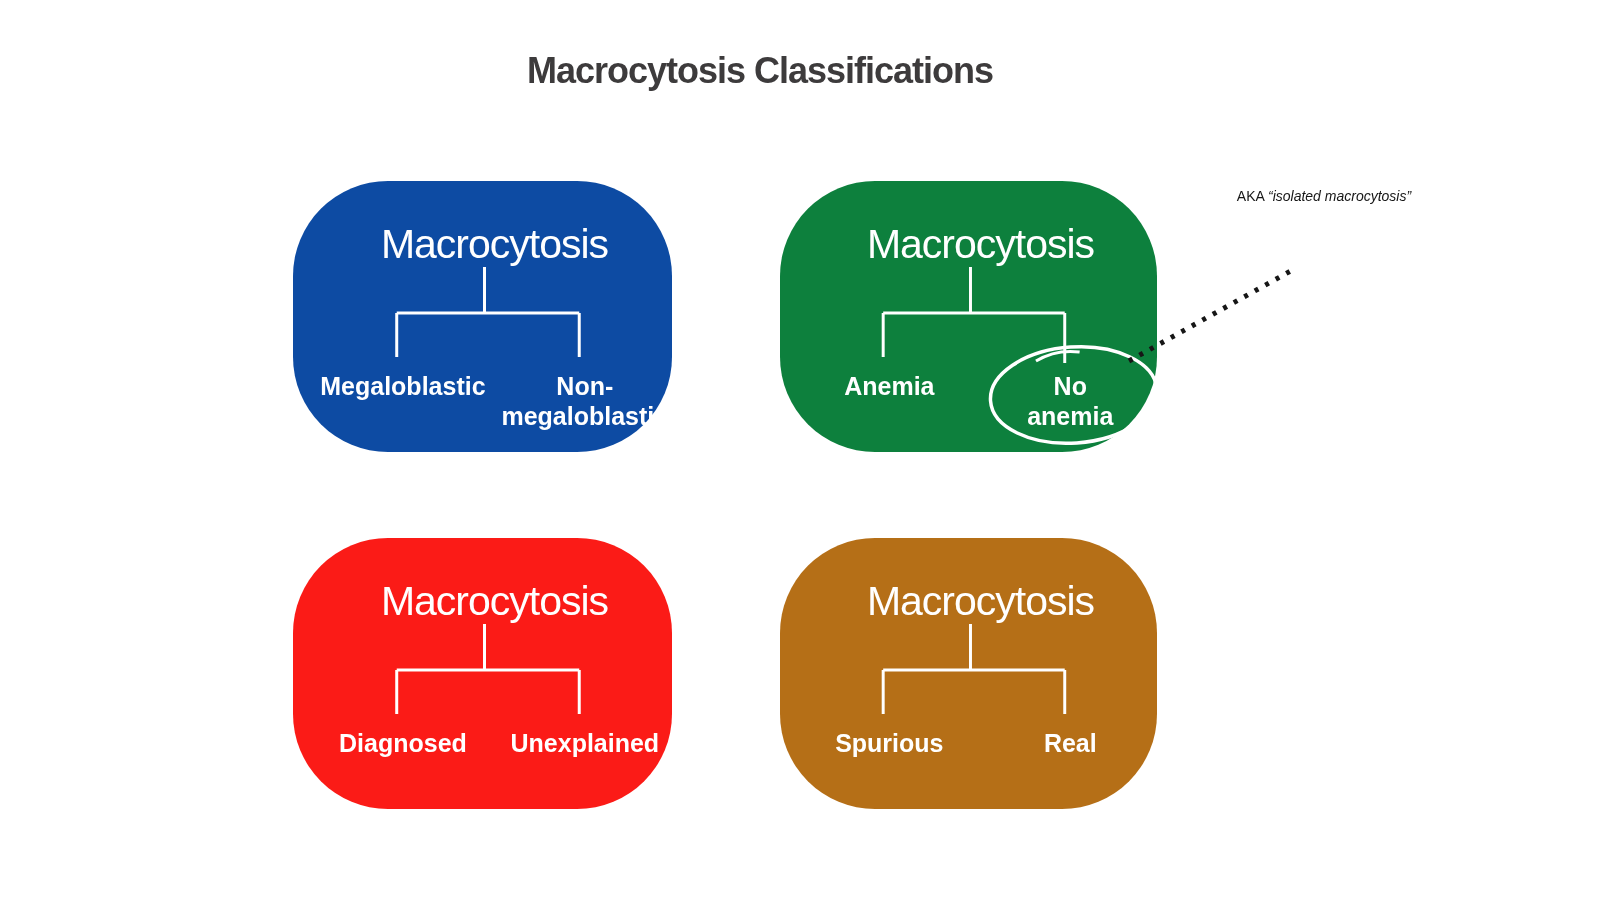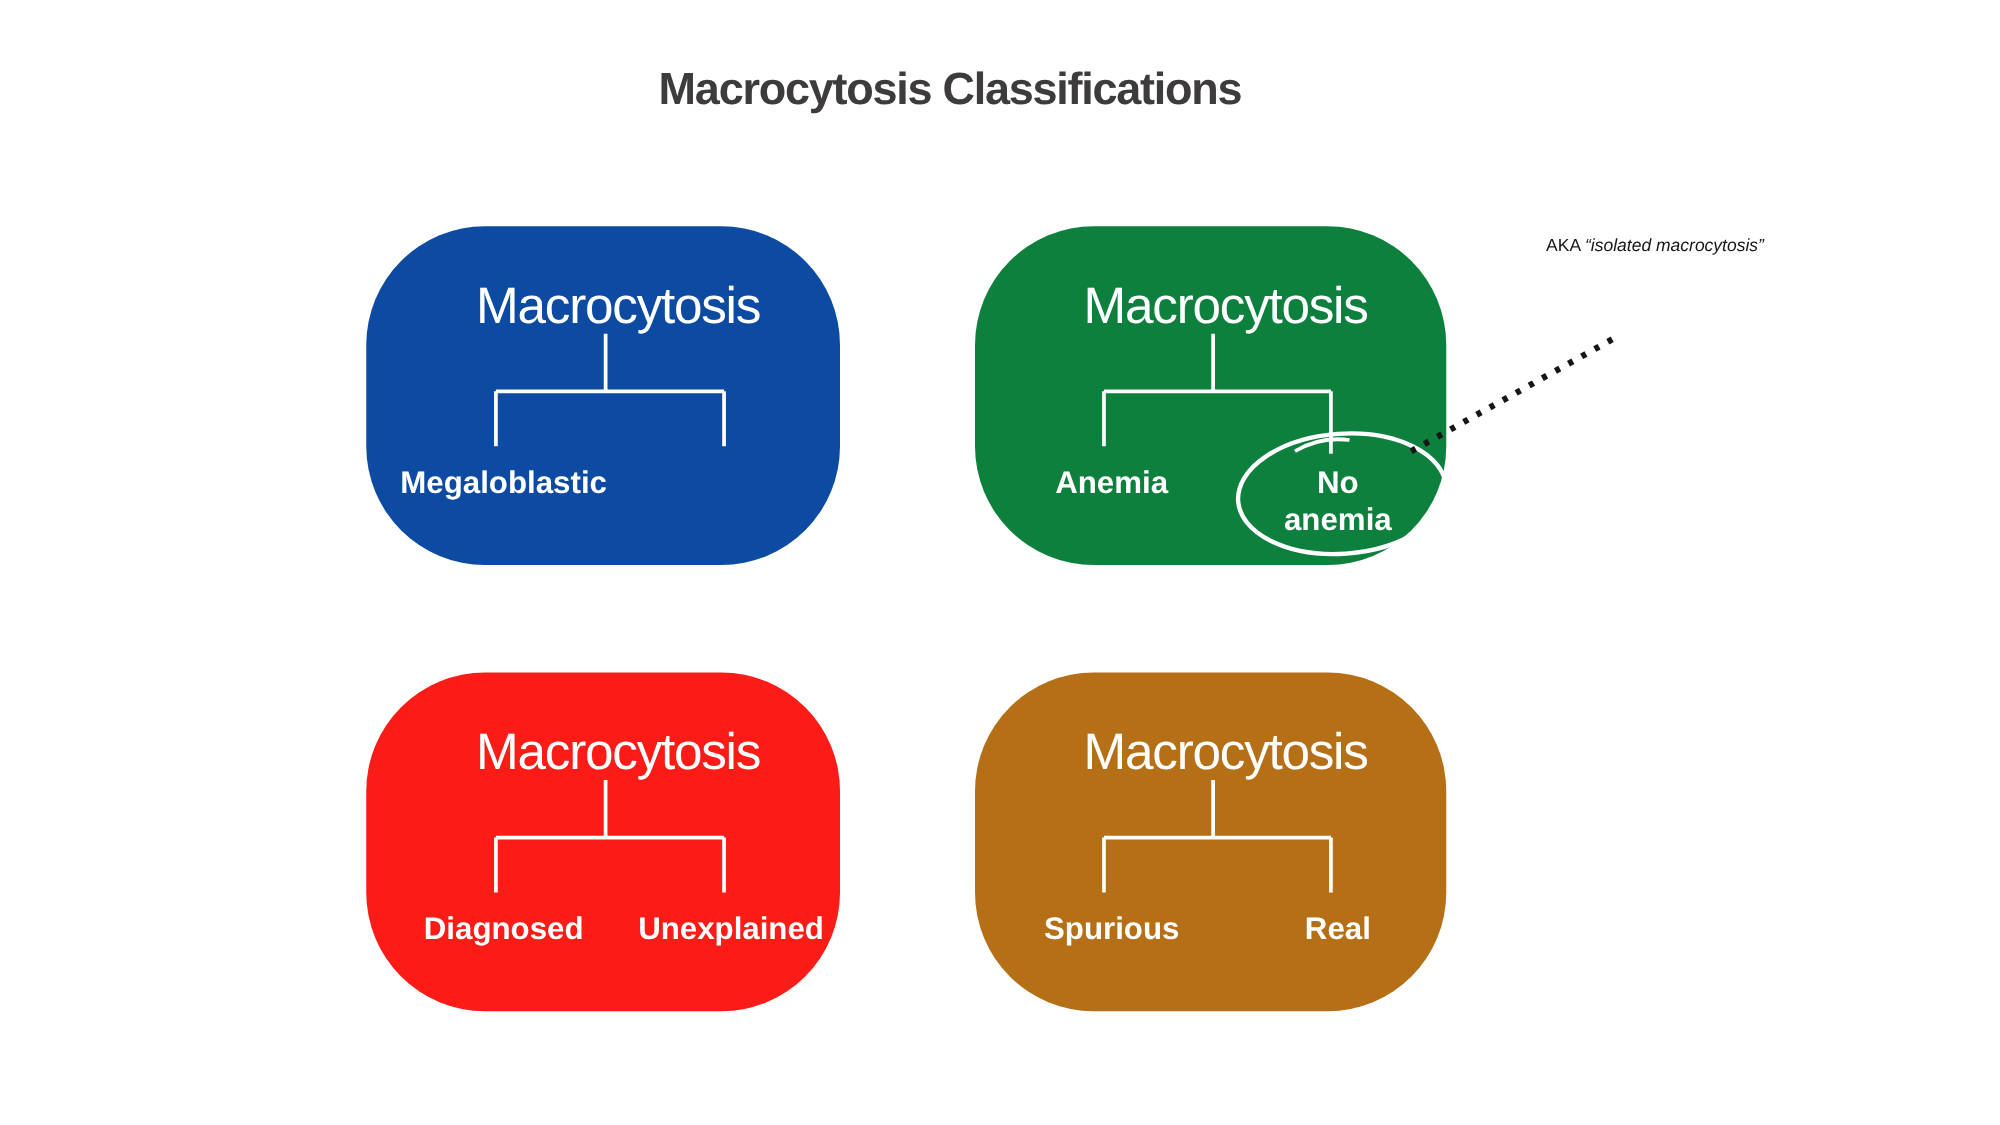--- a/index.html
+++ b/index.html
@@ -47,20 +47,22 @@
 
   <section class="box box-0" style="background-color: rgb(13, 75, 163);">
     <h2 class="box-title">Macrocytosis</h2>
     <svg class="tree" viewBox="0 0 380 271" preserveAspectRatio="none" aria-hidden="true">
       <line x1="192" y1="86" x2="192" y2="132" stroke-width="3"></line>
       <line x1="104" y1="132" x2="287" y2="132" stroke-width="3"></line>
       <line x1="104" y1="132" x2="104" y2="176" stroke-width="3"></line>
       <line x1="287" y1="132" x2="287" y2="176" stroke-width="3"></line>
     </svg>
     <div class="child child-left">Megaloblastic</div>
+    <div class="child child-right">Non-
+megaloblastic</div>
   </section>
 
   <section class="box box-1" style="background-color: rgb(13, 128, 61);">
     <h2 class="box-title">Macrocytosis</h2>
     <svg class="tree" viewBox="0 0 380 271" preserveAspectRatio="none" aria-hidden="true">
       <line x1="192" y1="86" x2="192" y2="132" stroke-width="3"></line>
       <line x1="104" y1="132" x2="287" y2="132" stroke-width="3"></line>
       <line x1="104" y1="132" x2="104" y2="176" stroke-width="3"></line>
       <line x1="287" y1="132" x2="287" y2="182" stroke-width="3"></line>
       <ellipse cx="296" cy="214" rx="84" ry="48" stroke-width="3.5" transform="rotate(-4 296 214)"></ellipse>

